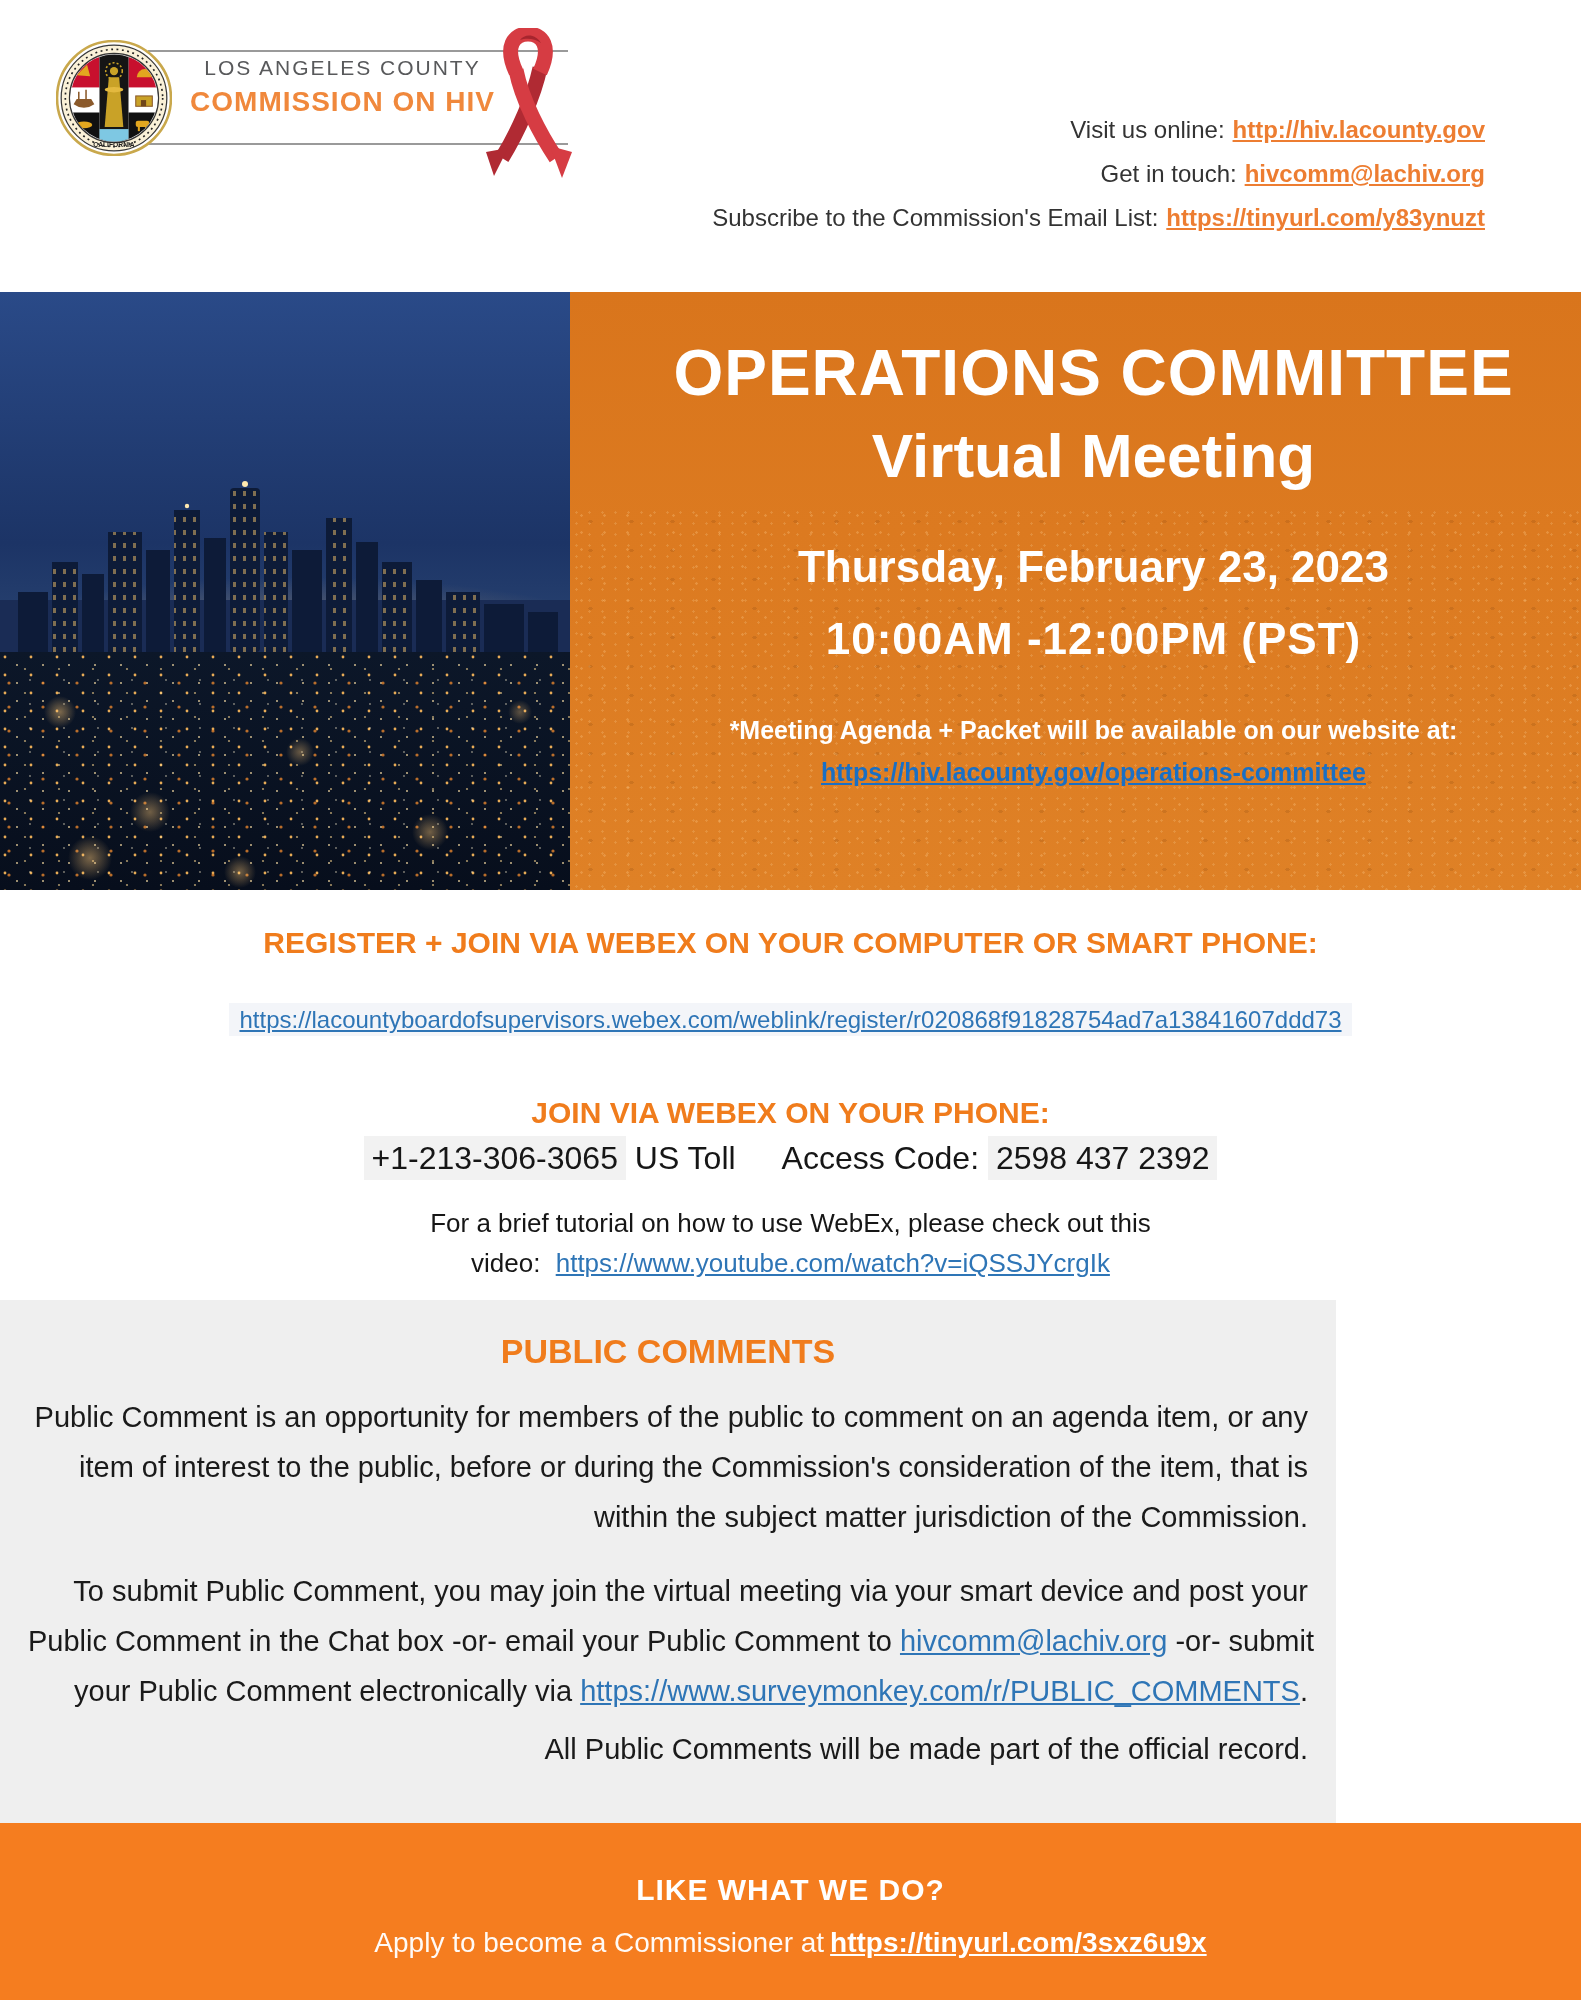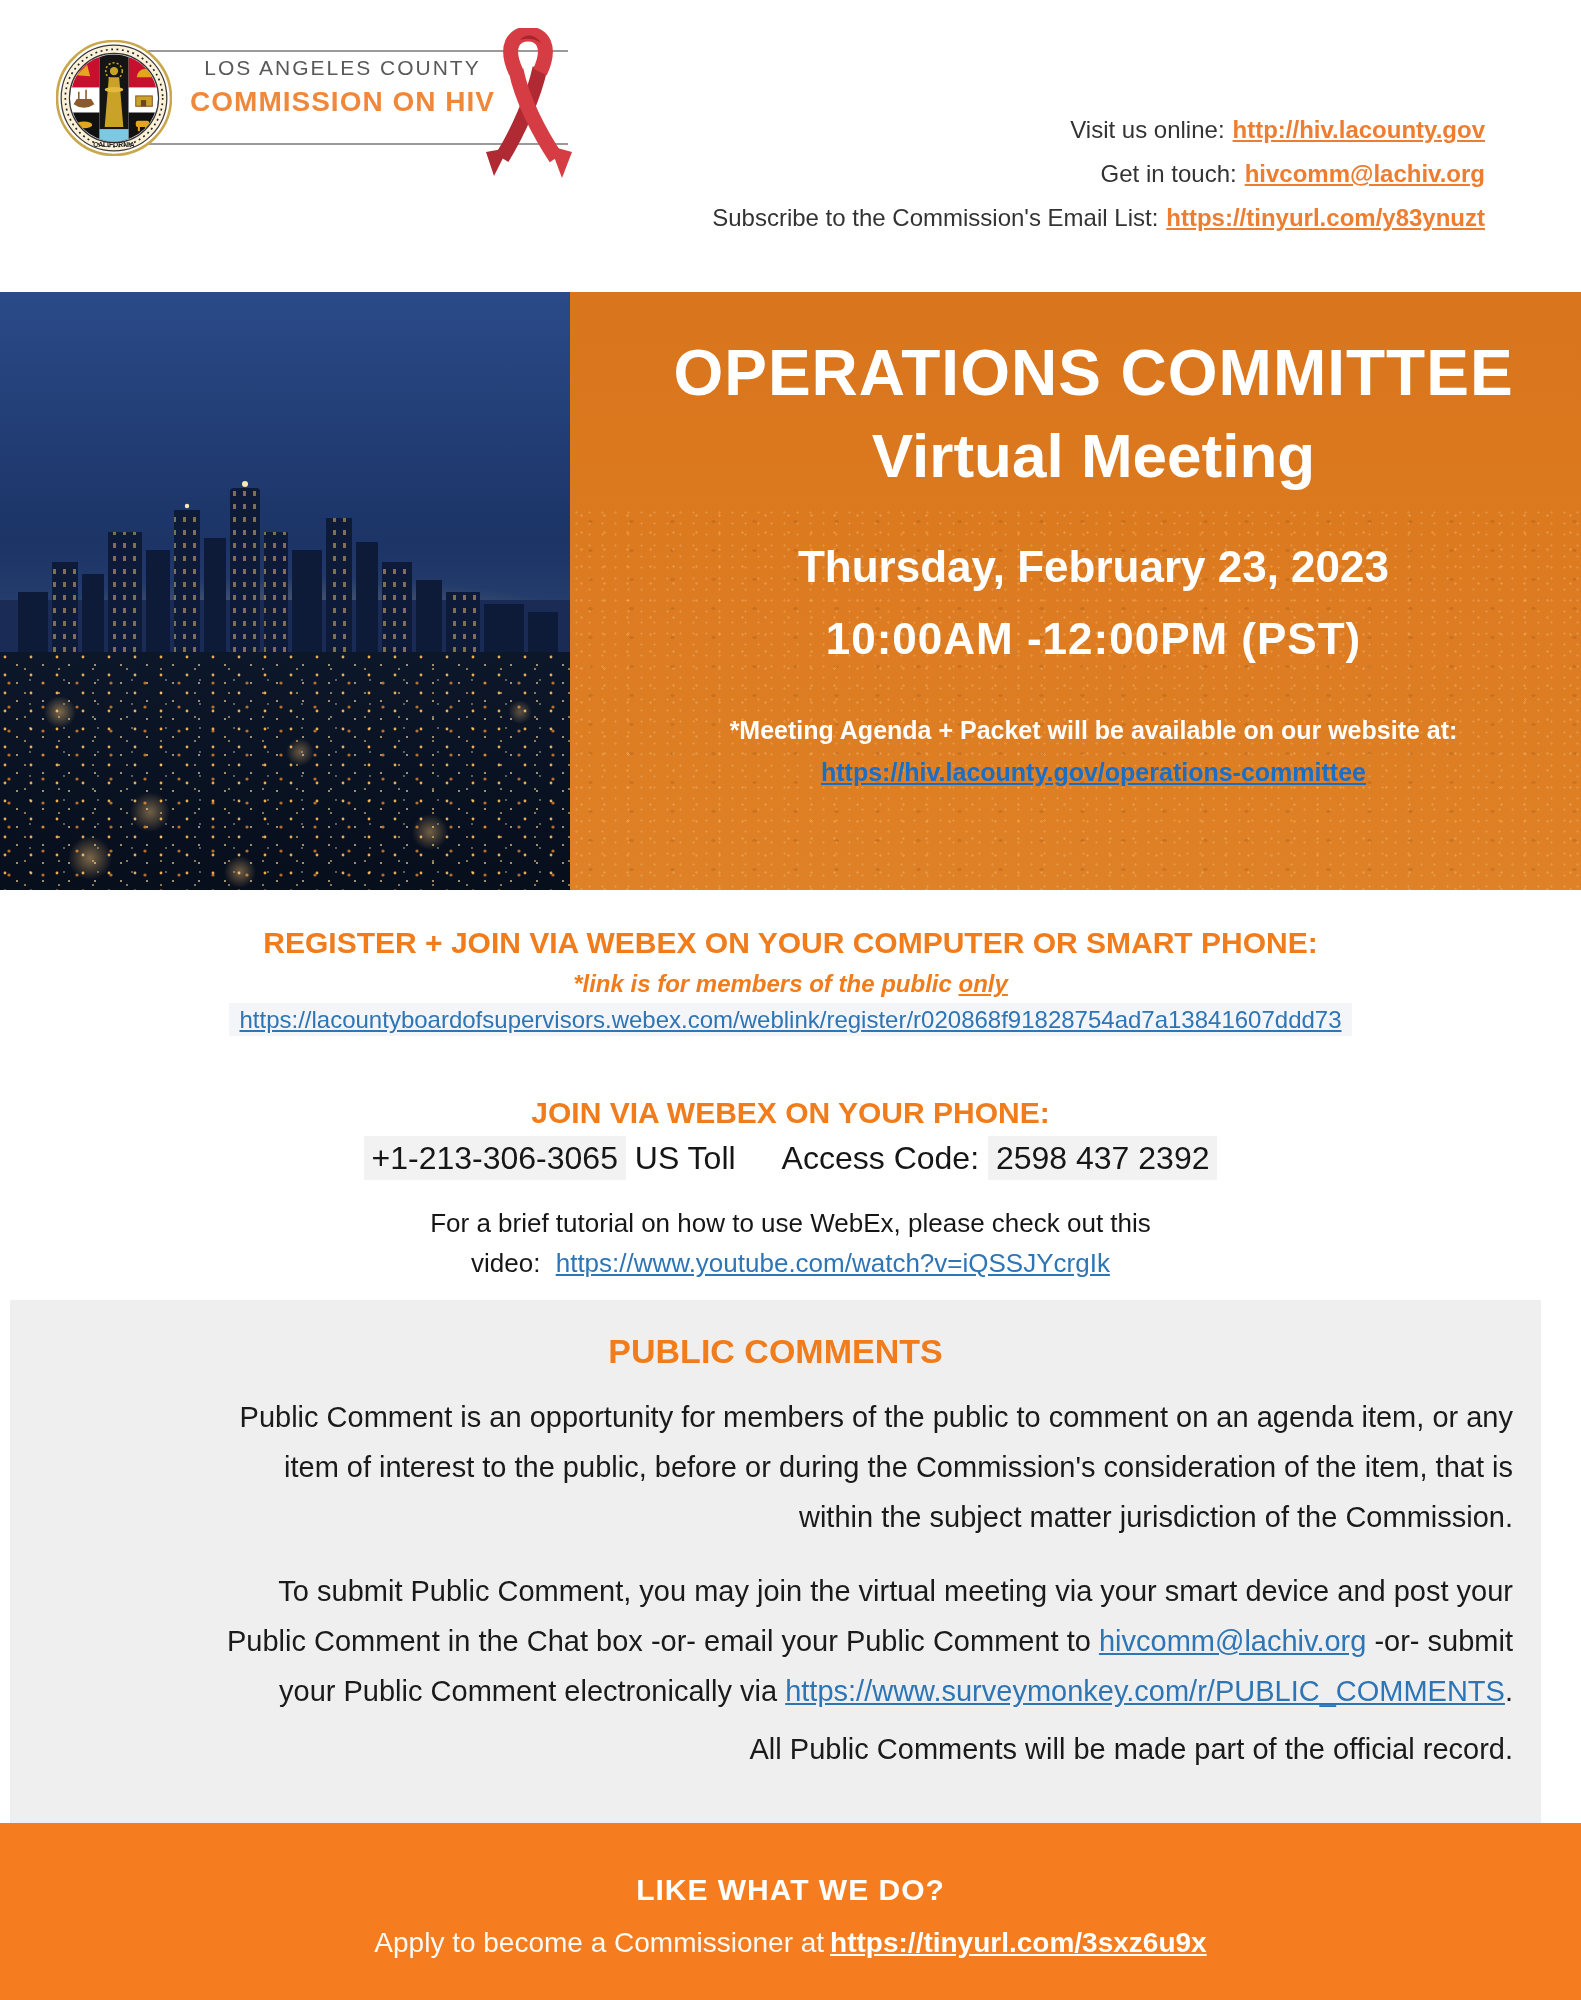--- a/index.html
+++ b/index.html
@@ -51,21 +51,21 @@
   .w-reg-link a { color:#2e75b6; text-decoration:underline; background:#f3f5f9; padding:3px 10px; cursor:pointer; }
   .w-phone-head { top:206px; font-size:30px; font-weight:bold; color:#f07c1c; }
   .w-phone-line { top:250px; font-size:32px; color:#161616; }
   .hl { background:#f2f2f2; padding:4px 8px; }
   .gap { display:inline-block; width:46px; }
   .w-tut1 { top:318px; font-size:26px; color:#161616; }
   .w-tut2 { top:358px; font-size:26px; color:#161616; }
   .w-tut2 a { color:#2e75b6; text-decoration:underline; margin-left:8px; cursor:pointer; }
 
   
-  .comments { position:absolute; top:1300px; left:0; width:1531px; height:523px; background:#efefef;margin-left:10px; }
+  .comments { position:absolute; top:1300px; left:0; width:1336px; height:523px; background:#efefef; }
   .c-head { position:absolute; top:32px; left:0; width:100%; text-align:center;
             font-size:34px; font-weight:bold; color:#f07c1c; }
   .c-par { position:absolute; left:28px; right:28px; font-size:29px; color:#1a1a1a; }
   .c-line { height:50px; line-height:50px; white-space:nowrap;text-align:right; }
   .c-p1 { top:92px; }
   .c-p2 { top:266px; }
   .c-p3 { top:424px; }
   .c-par a { color:#2e75b6; text-decoration:underline; cursor:pointer; }
 
   
@@ -234,23 +234,20 @@
       <div class="banner-el b-time">10:00AM -12:00PM (PST)</div>
       <div class="banner-el b-note">*Meeting Agenda + Packet will be available on our website at:</div>
       <div class="banner-el b-link">
         <a>https://hiv.lacounty.gov/operations-committee</a>
       </div>
     </div>
   </section>
 
   <section class="webex">
     <div class="w-el w-reg-head">REGISTER + JOIN VIA WEBEX ON YOUR COMPUTER OR SMART PHONE:</div>
-    <div class="w-el w-reg-note">
-      <span>*link is for members of the public </span><span class="u">only</span>
-    </div>
     <div class="w-el w-reg-link">
       <a>https://lacountyboardofsupervisors.webex.com/weblink/register/r020868f91828754ad7a13841607ddd73</a>
     </div>
     <div class="w-el w-phone-head">JOIN VIA WEBEX ON YOUR PHONE:</div>
     <div class="w-el w-phone-line">
       <span class="hl">+1-213-306-3065</span><span> US Toll</span><span class="gap"></span><span>Access Code: </span><span class="hl">2598 437 2392</span>
     </div>
     <div class="w-el w-tut1">For a brief tutorial on how to use WebEx, please check out this</div>
     <div class="w-el w-tut2">
       <span>video: </span><a>https://www.youtube.com/watch?v=iQSSJYcrgIk</a>

